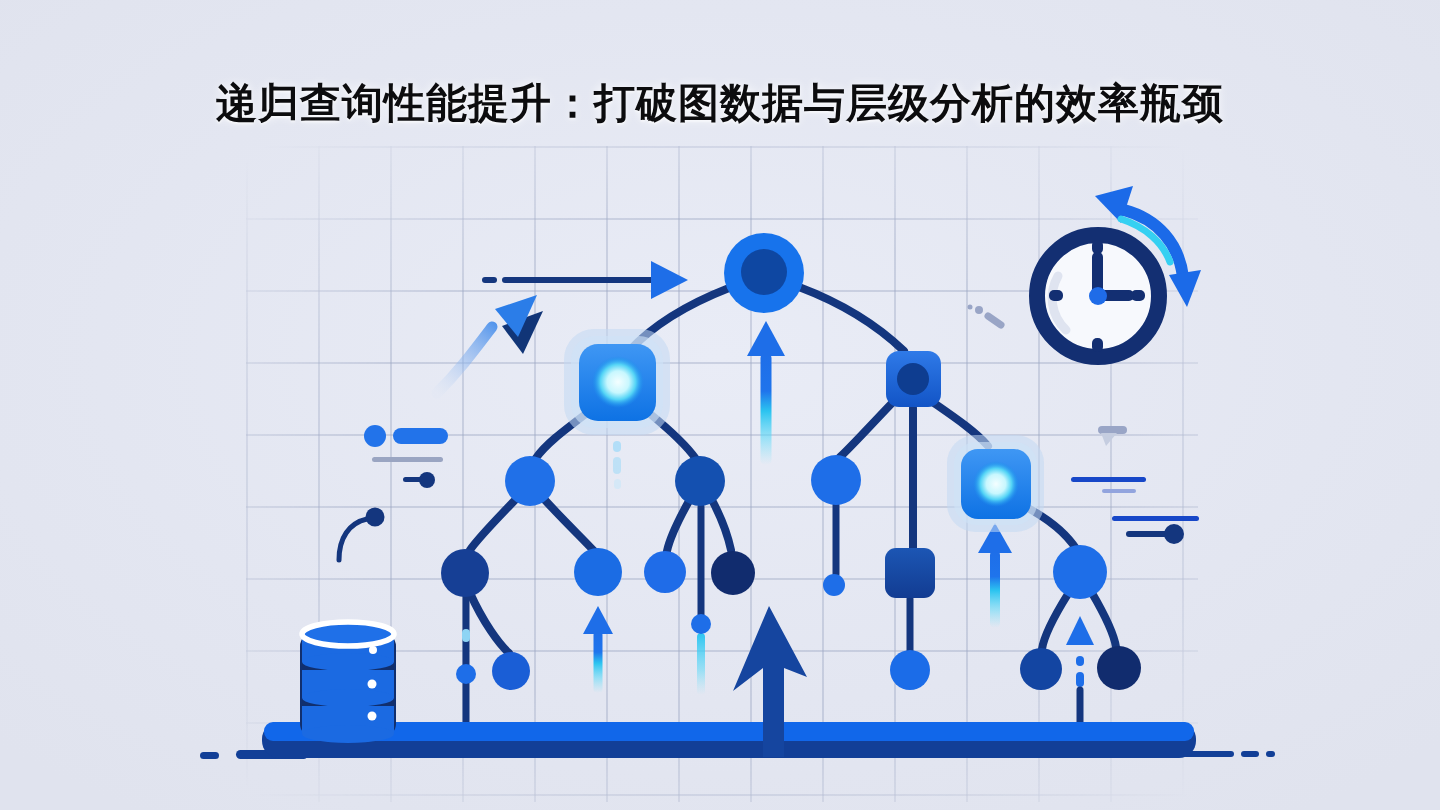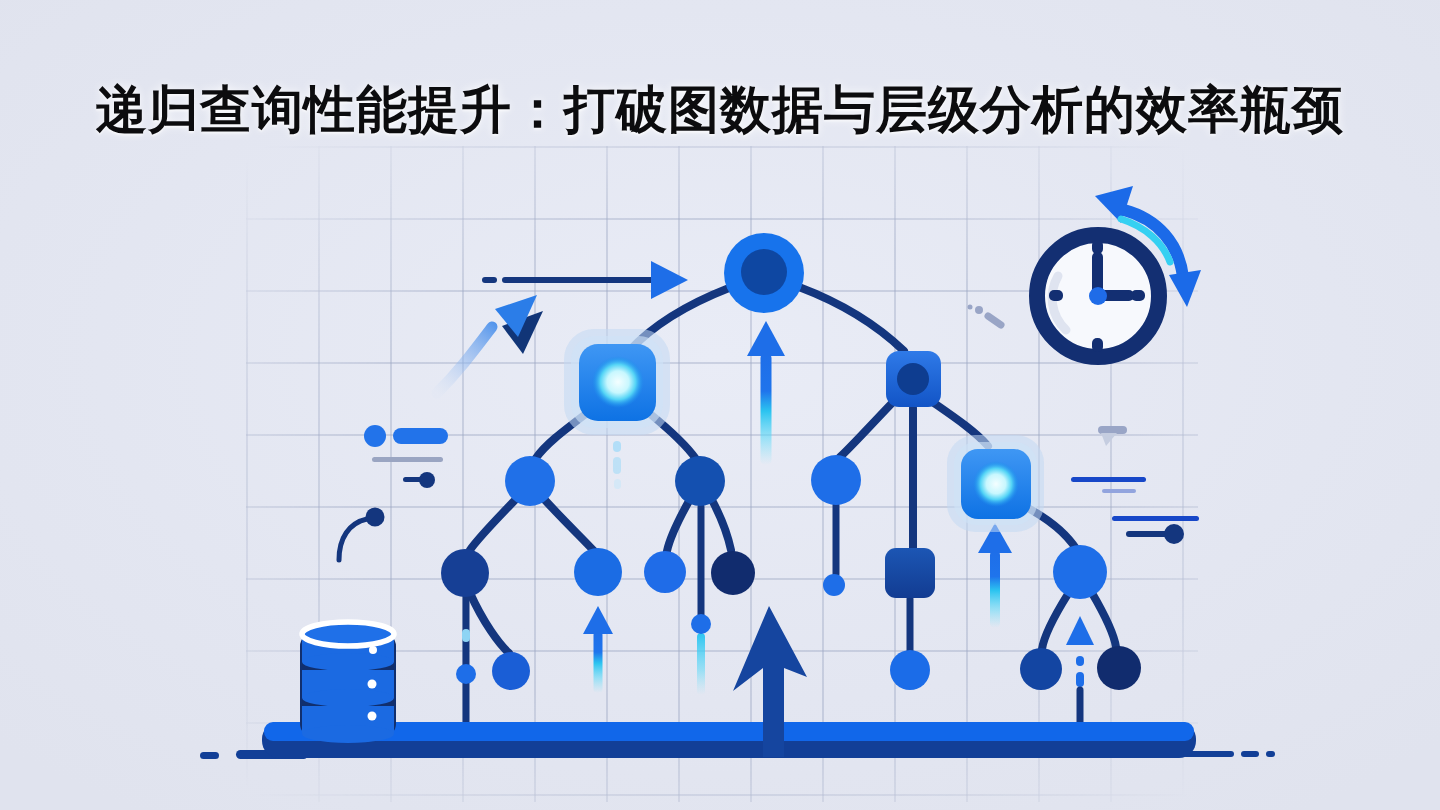--- a/index.html
+++ b/index.html
@@ -12,21 +12,21 @@
   .grid{
     position:absolute;left:246px;top:146px;width:952px;height:656px;
     background-image:
       repeating-linear-gradient(to right, rgba(152,163,192,.38) 0 2px, transparent 2px 72px),
       repeating-linear-gradient(to bottom, rgba(152,163,192,.38) 0 2px, transparent 2px 72px);
     -webkit-mask-image:radial-gradient(ellipse at 50% 50%, #000 55%, transparent 98%);
     mask-image:radial-gradient(ellipse at 50% 50%, #000 55%, transparent 98%);
   }
   .title{
     position:absolute;left:0;top:76px;width:1440px;margin:0;
-    text-align:center;font-size:51px;font-weight:800;letter-spacing:1px;
+    text-align:center;font-size:41px;font-weight:800;letter-spacing:1px;
     color:#0c0c0e;
     text-shadow:0 0 10px rgba(255,255,255,.9), 0 2px 2px rgba(255,255,255,.55);
     white-space:nowrap;
   }
   svg{position:absolute;left:0;top:0;}
 </style>
 </head>
 <body>
 
 <div class="canvas">

